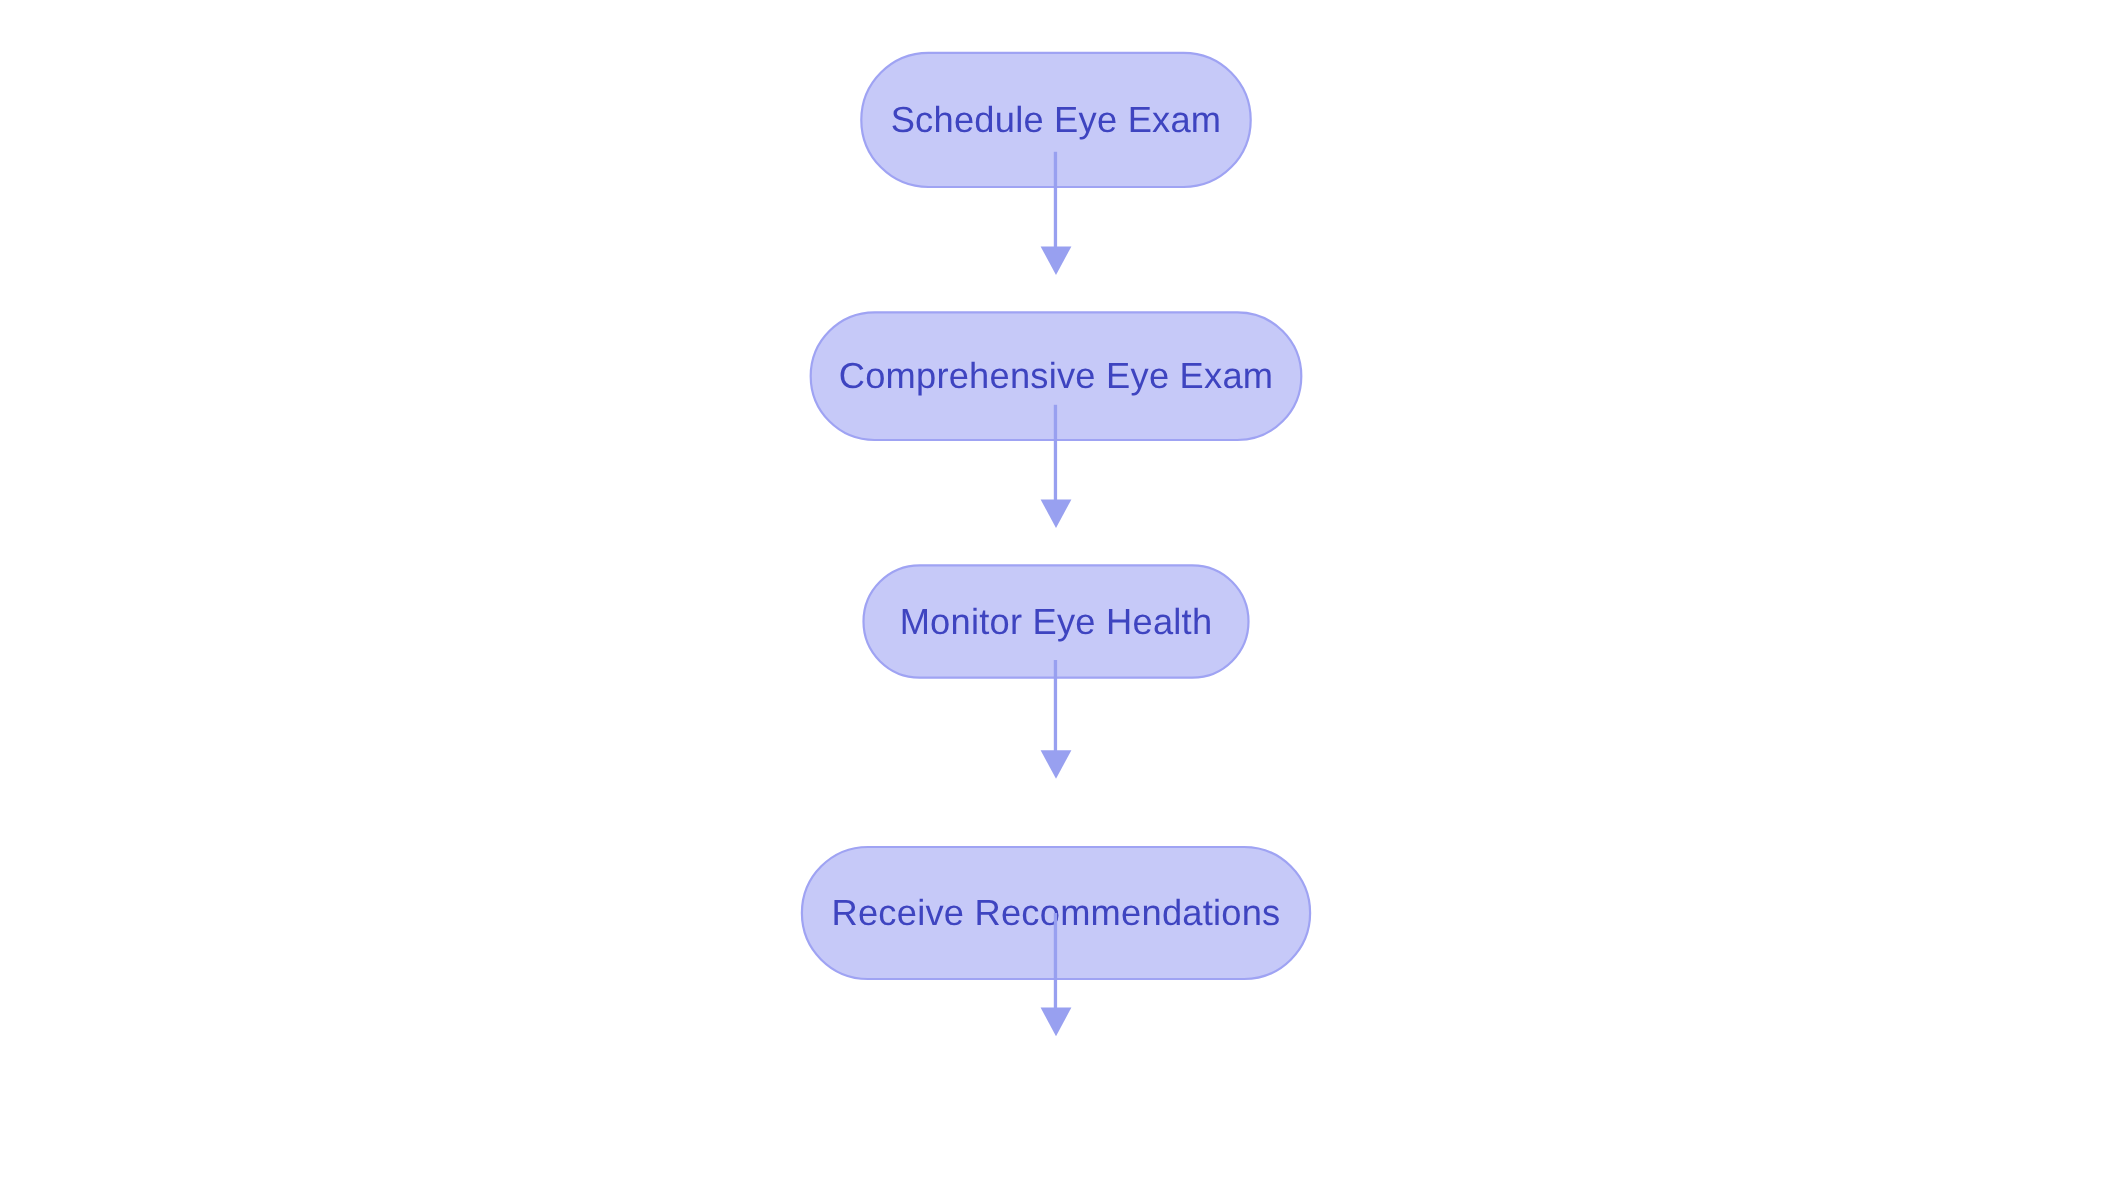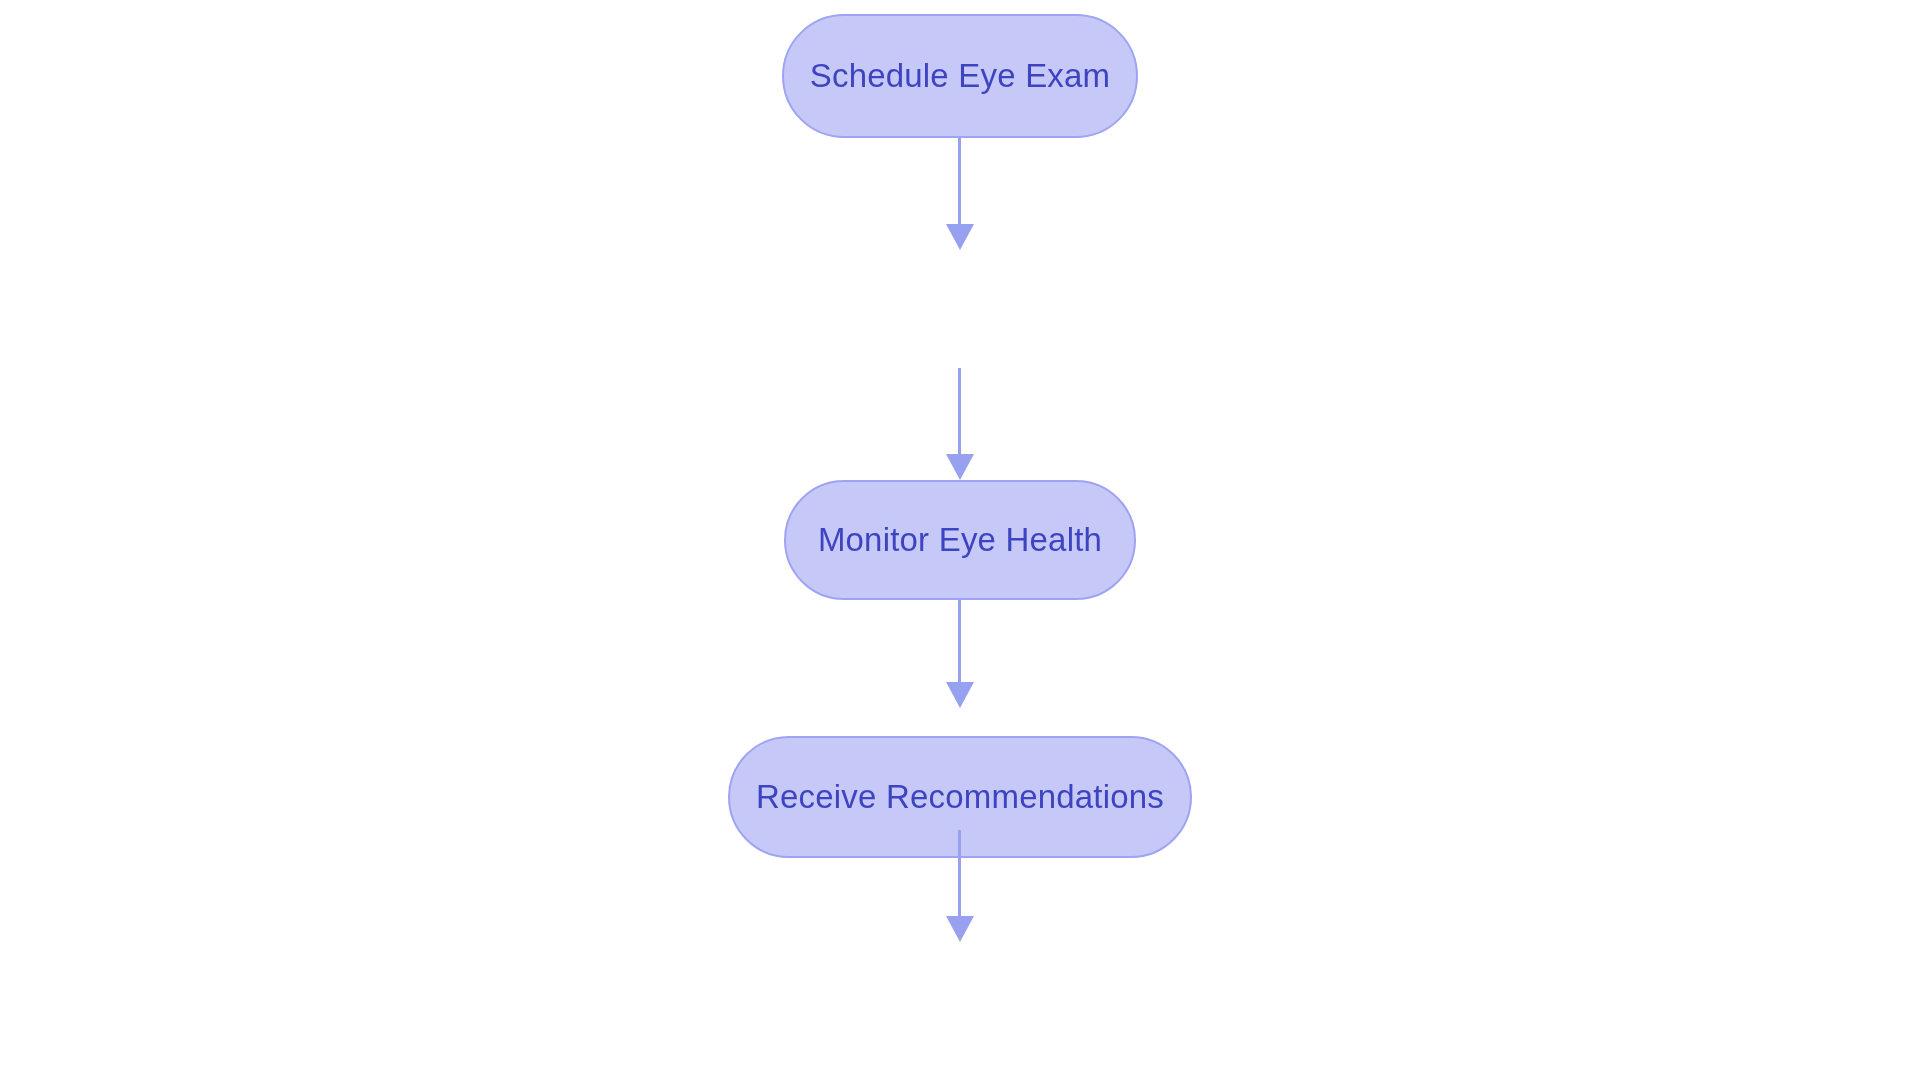--- a/index.html
+++ b/index.html
@@ -29,24 +29,25 @@
     border: 2px solid var(--node-border);
     border-radius: 62px;
     display: flex;
     align-items: center;
     justify-content: center;
     color: var(--text-color);
     font-size: 33px;
     letter-spacing: 0.2px;
     white-space: nowrap;
     text-align: center;
+    margin-top: 33px;
   }
   .n1 { left: 782px; top: 14px;  width: 356px; height: 124px; }
   .n2 { left: 736px; top: 250px; width: 448px; height: 118px; }
-  .n3 { left: 784px; top: 480px; width: 352px; height: 120px; }
+  .n3 { left: 784px; top: 480px; width: 352px; height: 104px; }
   .n4 { left: 728px; top: 736px; width: 464px; height: 122px; }
   .n5 { left: 729px; top: 942px; width: 462px; height: 118px; }
 
   .arrow {
     position: absolute;
     left: 946px;
     width: 28px;
   }
   .a1 { top: 138px; height: 112px; }
   .a2 { top: 368px; height: 112px; }
@@ -79,20 +80,23 @@
 
   <div class="node n1">
     <span>Schedule Eye Exam</span>
   </div>
 
   <div class="arrow a1">
     <div class="shaft"></div>
     <div class="head"></div>
   </div>
 
+  <div class="node n2">
+    <span>Comprehensive Eye Exam</span>
+  </div>
 
   <div class="arrow a2">
     <div class="shaft"></div>
     <div class="head"></div>
   </div>
 
   <div class="node n3">
     <span>Monitor Eye Health</span>
   </div>
 

